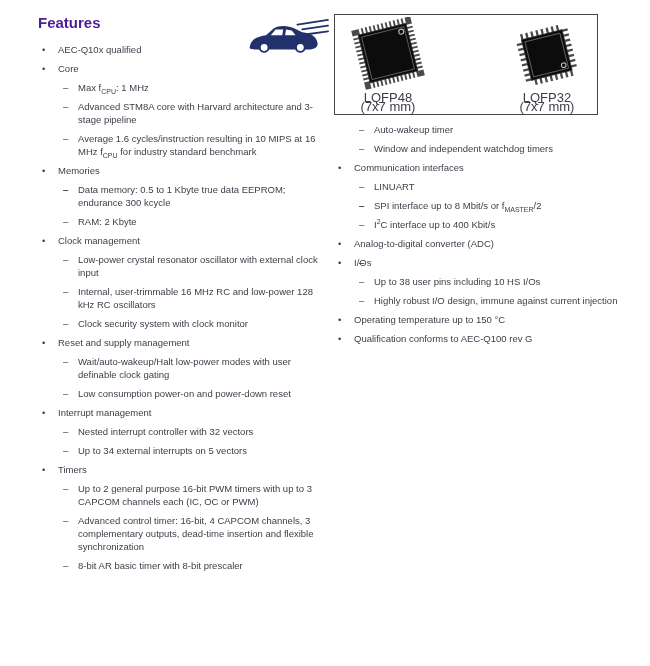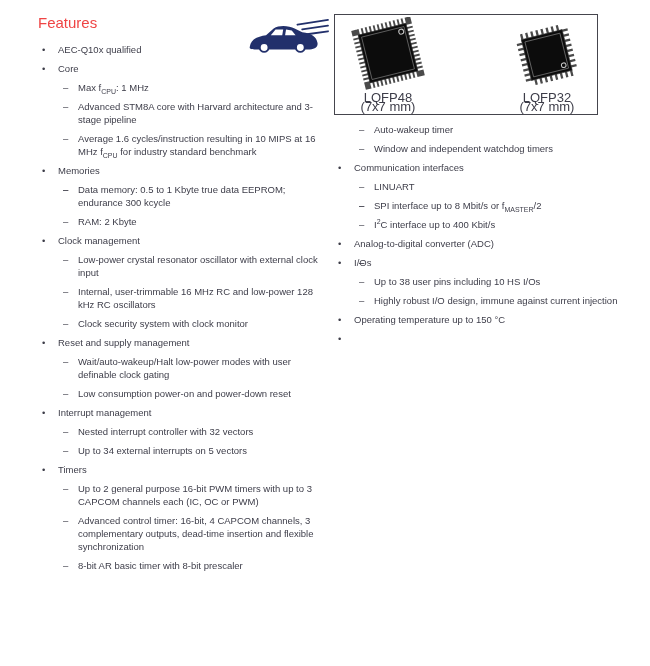--- a/index.html
+++ b/index.html
@@ -3,21 +3,21 @@
 <meta charset="utf-8">
 <style>
   html,body { margin:0; padding:0; background:#ffffff; }
   .page {
     position:relative; width:650px; height:666px; background:#ffffff;
     font-family:"Liberation Sans", sans-serif; color:#3d3d49; overflow:hidden;
   }
   .col-left  { position:absolute; left:38px;  top:12px; width:292px; }
   .col-right { position:absolute; left:334px; top:12px; width:306px; }
 
-  h1.title { font-size:15px; font-weight:normal; color:#ef4444; margin:2px 0 12px 0; }
+  h1.title { font-size:15px; font-weight:bold; color:#4c1d95; margin:2px 0 12px 0; }
 
   .car-icon { position:absolute; left:206px; top:6px; width:86px; height:40px; }
 
   ul.features { list-style:none; margin:0; padding:0; font-size:9.5px; line-height:13px; }
   ul.features li { position:relative; margin-bottom:6px; }
   ul.features li.lvl1 { padding-left:20px; }
   ul.features li.lvl2 { padding-left:40px; }
   ul.features li .marker { position:absolute; top:0; }
   ul.features li.lvl1 .marker { left:4px; }
   ul.features li.lvl2 .marker { left:25px; }
@@ -128,17 +128,17 @@
         <li class="lvl2"><span class="marker">–</span></li>
         <li class="lvl2"><span class="marker">–</span><span><span>SPI interface up to 8 Mbit/s or f</span><sub>MASTER</sub><span>/2</span></span></li>
         <li class="lvl2"><span class="marker">–</span><span><span>I</span><sup>2</sup><span>C interface up to 400 Kbit/s</span></span></li>
         <li class="lvl1"><span class="marker">•</span><span>Analog-to-digital converter (ADC)</span></li>
         <li class="lvl2"><span class="marker">–</span></li>
         <li class="lvl2"><span class="marker">–</span></li>
         <li class="lvl1"><span class="marker">•</span><span>I/Os</span></li>
         <li class="lvl2"><span class="marker">–</span><span>Up to 38 user pins including 10 HS I/Os</span></li>
         <li class="lvl2"><span class="marker">–</span><span>Highly robust I/O design, immune against current injection</span></li>
         <li class="lvl1"><span class="marker">•</span><span>Operating temperature up to 150 °C</span></li>
-        <li class="lvl1"><span class="marker">•</span></li>
+        <li class="lvl1"><span class="marker">•</span><span>Qualification conforms to AEC-Q100 rev G</span></li>
       </ul>
   </div>
 
 </div>
 
 </body></html>

